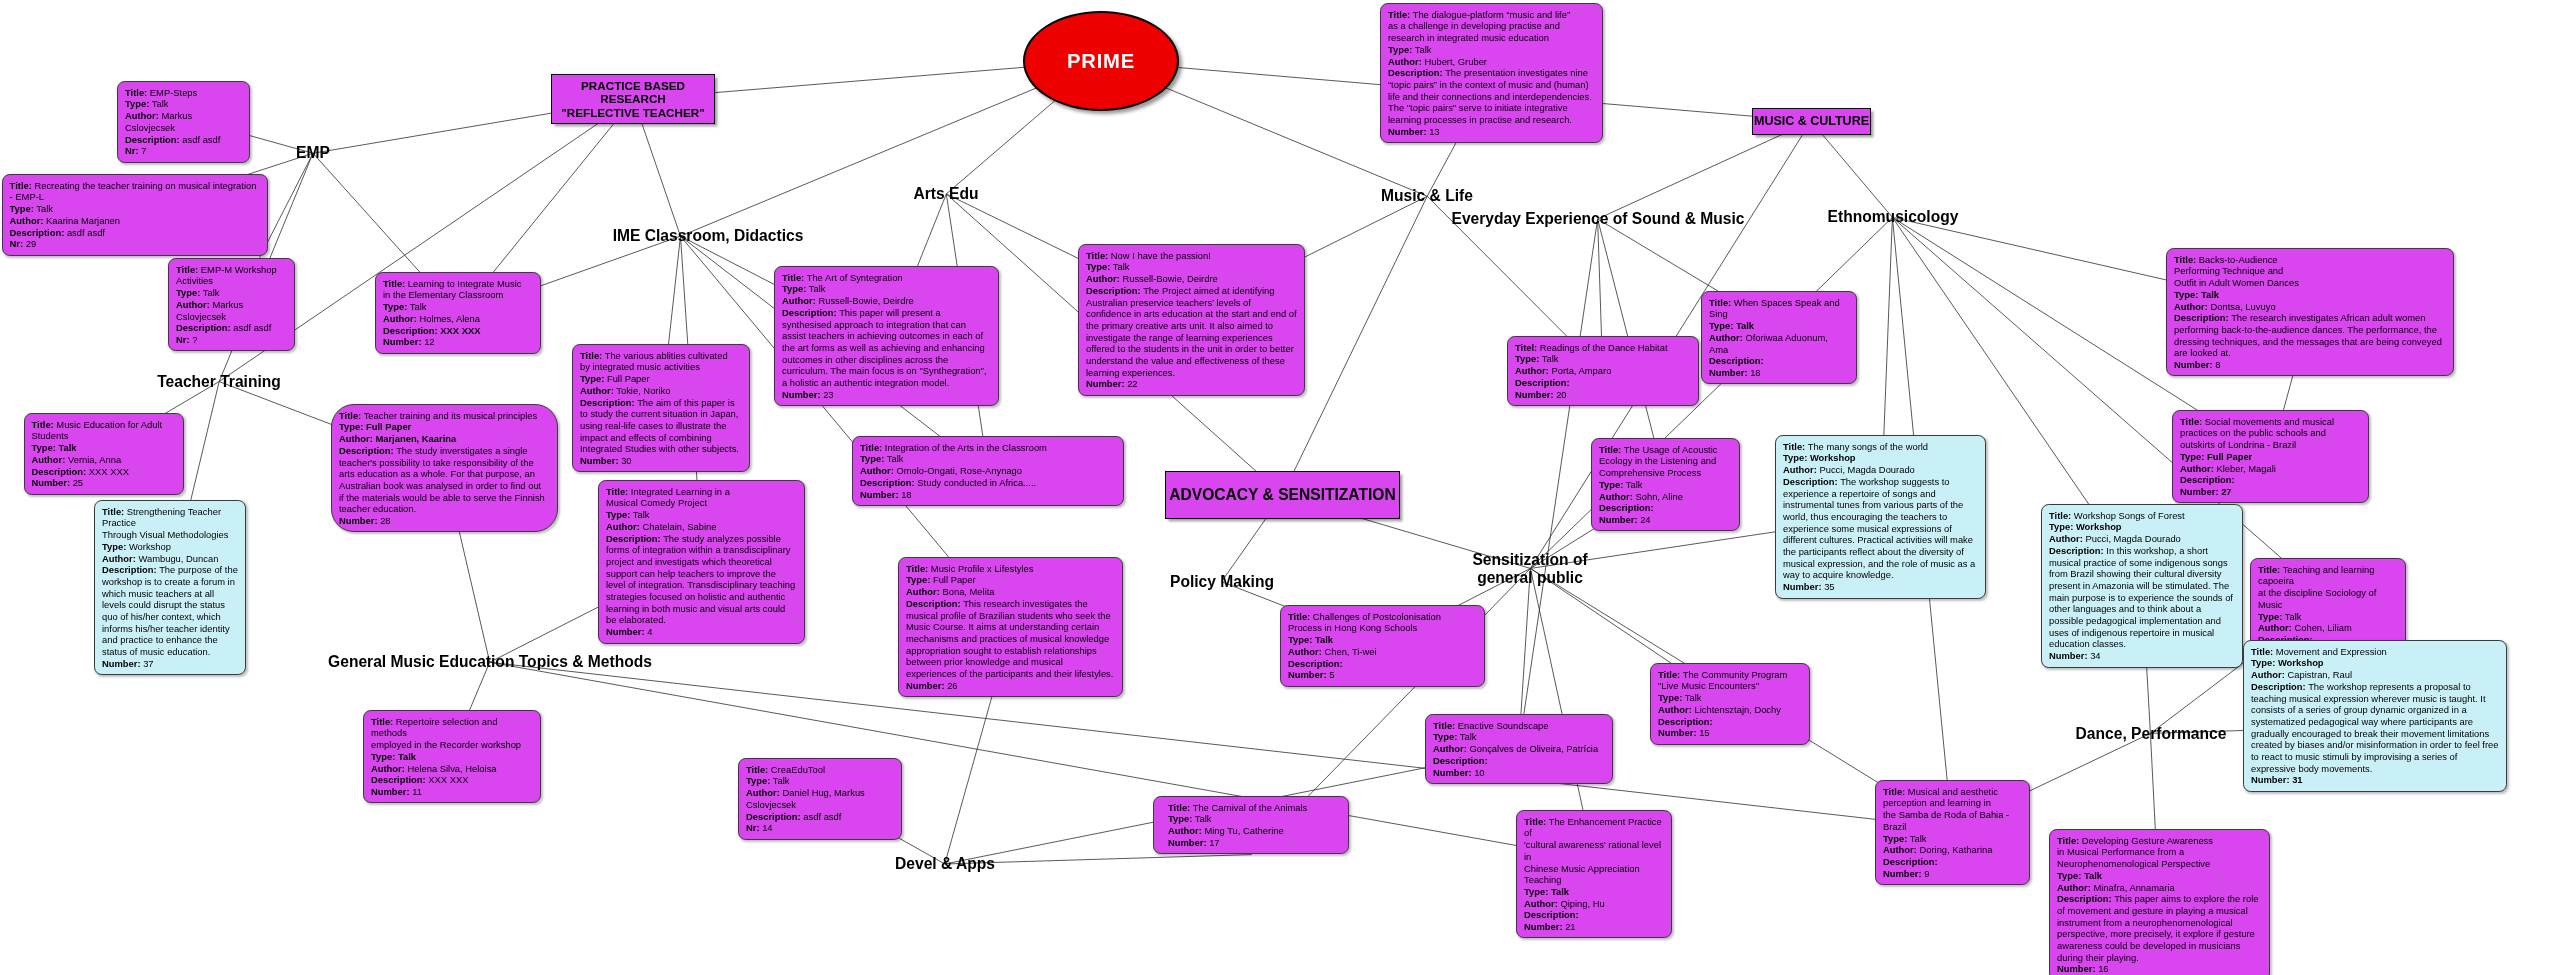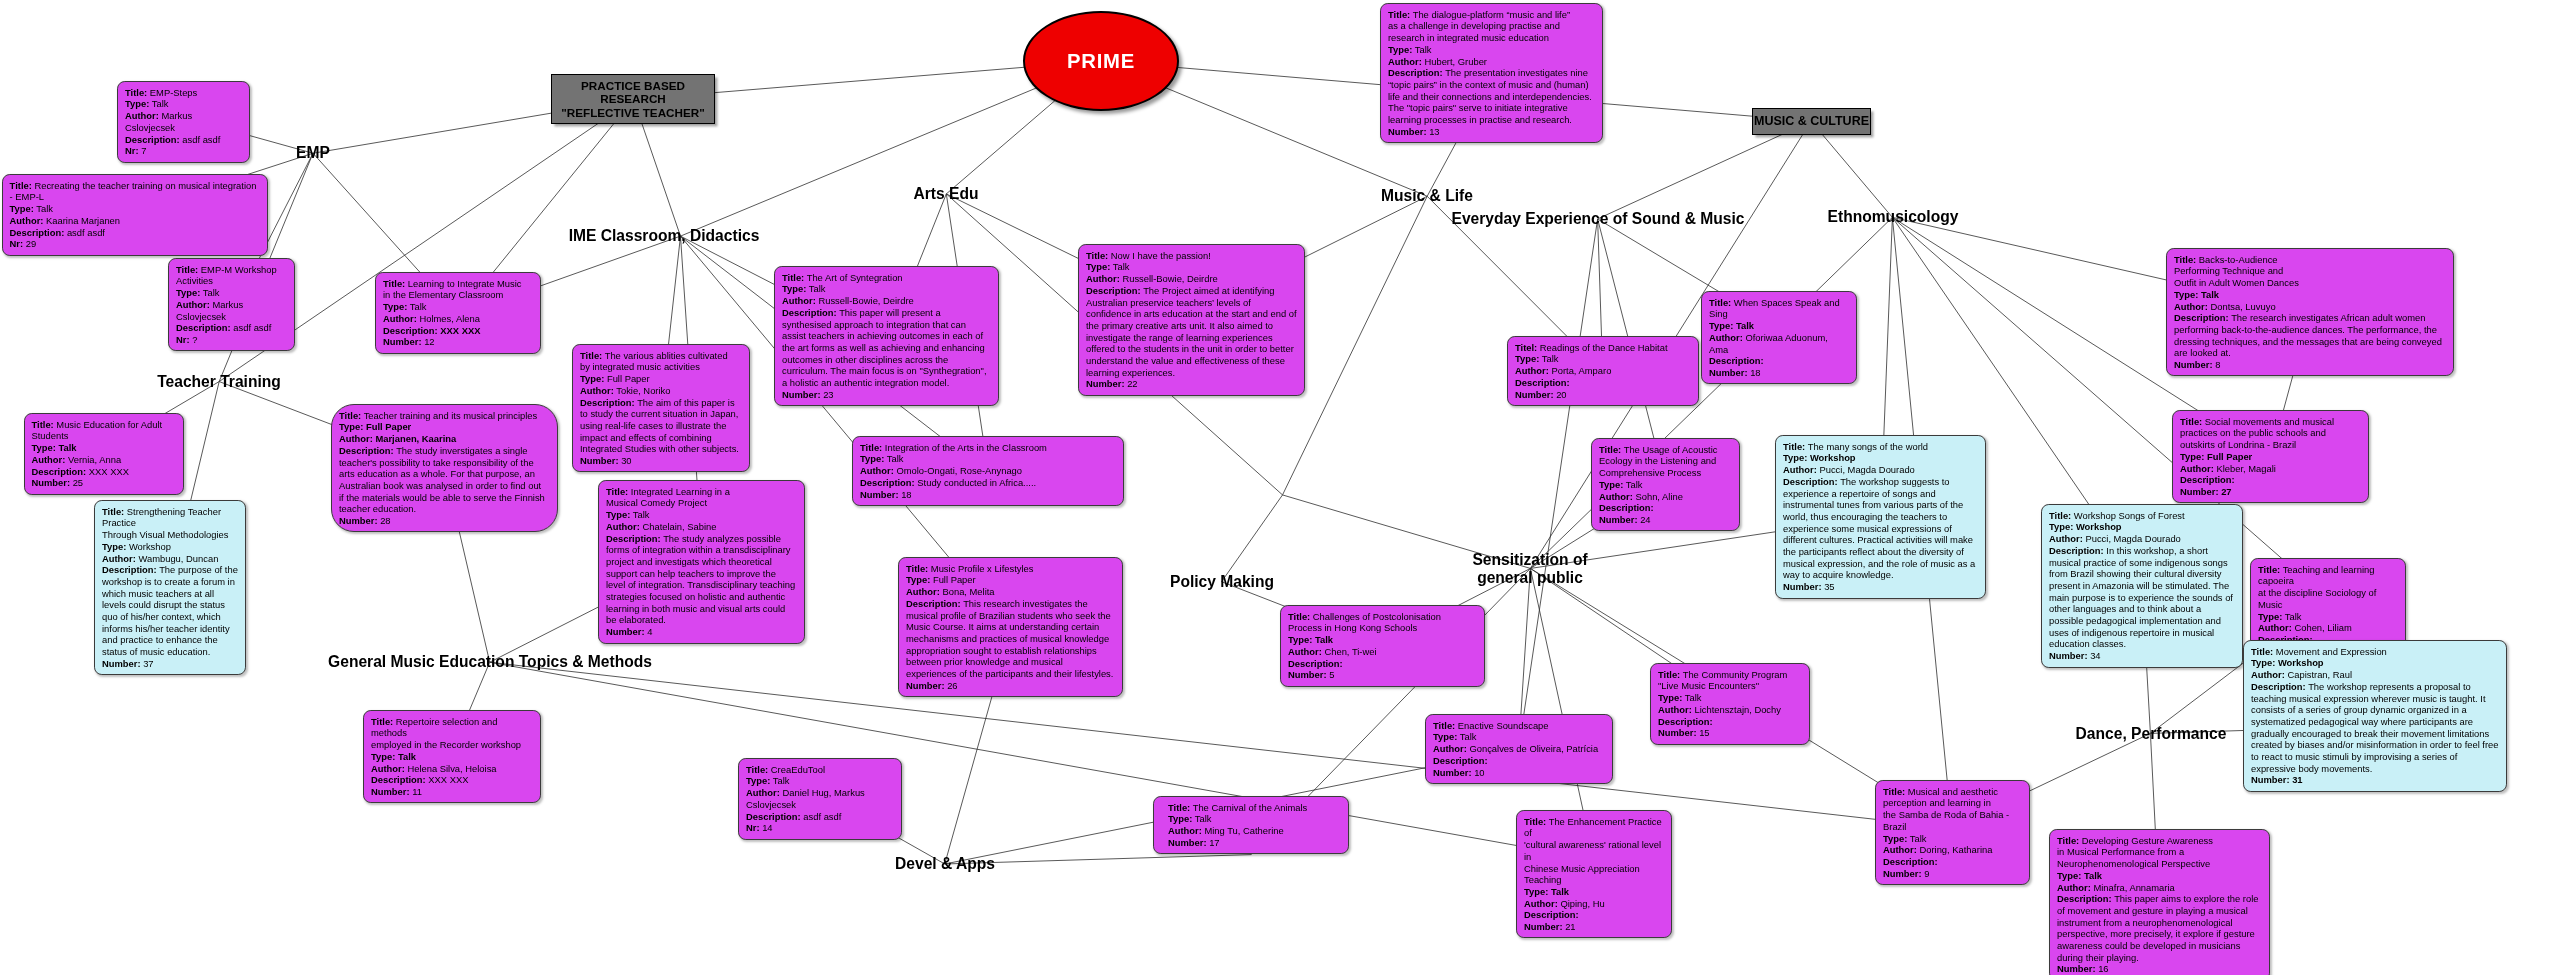--- a/index.html
+++ b/index.html
@@ -9,21 +9,21 @@
   .node{position:absolute;border:0.8px solid #3b3b3b;border-radius:7.8px;
         padding:4.7px 7px;font-size:9.4px;line-height:11.7px;
         box-shadow:1.6px 1.6px 2.3px rgba(0,0,0,0.25);box-sizing:border-box;}
   .node.green{background:#d946ef;}
   .node.cyan{background:#c9f0f7;}
   .fl b{font-weight:bold;}
   .fval{white-space:pre-wrap;}
   .fval.bv{font-weight:bold;}
   .tlabel{position:absolute;transform:translate(-50%,-50%);font-weight:bold;
           font-size:15.6px;line-height:18px;white-space:pre;text-align:center;cursor:default;}
-  .cat{position:absolute;background:#737373;border:0.8px solid #000;
+  .cat{position:absolute;background:#d946ef;border:0.8px solid #000;
        display:flex;align-items:center;justify-content:center;text-align:center;
        font-weight:bold;white-space:pre-line;box-sizing:border-box;
        box-shadow:3.1px 3.1px 2.3px rgba(0,0,0,0.35);font-size:12.5px;line-height:1.15;}
   .cat[data-id="practice_based"]{font-size:11.7px;}
   .cat[data-id="advocacy"]{font-size:15.6px;}
   .cat[data-id="music_culture"]{font-size:12.5px;}
   .prime{position:absolute;background:#ee0000;border:2.3px solid #000;border-radius:50%;
          display:flex;align-items:center;justify-content:center;color:#fff;
          font-weight:bold;font-size:20.3px;letter-spacing:0.8px;
          box-shadow:3.1px 3.1px 3.9px rgba(0,0,0,0.4);box-sizing:border-box;}
@@ -346,25 +346,26 @@
     </div>
     <div class="node green" style="left: 738px; top: 758px; width: 164px;">
       <div class="fl"><b>Title:</b> <span class="fval">CreaEduTool</span></div>
       <div class="fl"><b>Type:</b> <span class="fval">Talk</span></div>
       <div class="fl"><b>Author:</b> <span class="fval">Daniel Hug, Markus Cslovjecsek</span></div>
       <div class="fl"><b>Description:</b> <span class="fval">asdf asdf</span></div>
       <div class="fl"><b>Nr:</b> <span class="fval">14</span></div>
     </div>
     <div class="cat" data-id="practice_based" style="left: 551px; top: 74px; width: 164px; height: 50px;">PRACTICE BASED RESEARCH
 "REFLECTIVE TEACHER"</div>
+    <div class="cat" data-id="advocacy" style="left: 1165px; top: 471px; width: 235px; height: 48px;">ADVOCACY &amp; SENSITIZATION</div>
     <div class="cat" data-id="music_culture" style="left: 1752px; top: 108px; width: 119px; height: 26.6px;">MUSIC &amp; CULTURE</div>
     <div class="tlabel" style="left: 313px; top: 153px;">EMP</div>
     <div class="tlabel" style="left: 219px; top: 382px;">Teacher Training</div>
     <div class="tlabel" style="left: 490px; top: 662px;">General Music Education Topics &amp; Methods</div>
-    <div class="tlabel" style="left: 664px; top: 236px;">IME Classroom, Didactics</div>
+    <div class="tlabel" style="left: 708px; top: 236px;">IME Classroom, Didactics</div>
     <div class="tlabel" style="left: 946px; top: 194px;">Arts Edu</div>
     <div class="tlabel" style="left: 1427px; top: 196px;">Music &amp; Life</div>
     <div class="tlabel" style="left: 1598px; top: 219px;">Everyday Experience of Sound &amp; Music</div>
     <div class="tlabel" style="left: 1893px; top: 217px;">Ethnomusicology</div>
     <div class="tlabel" style="left: 1222px; top: 582px;">Policy Making</div>
     <div class="tlabel" style="left: 1530px; top: 569px;">Sensitization of
 general public</div>
     <div class="tlabel" style="left: 945px; top: 864px;">Devel &amp; Apps</div>
     <div class="tlabel" style="left: 2151px; top: 734px;">Dance, Performance</div>
     <div class="prime" style="left: 1023px; top: 11px; width: 156px; height: 100px;">PRIME</div>

